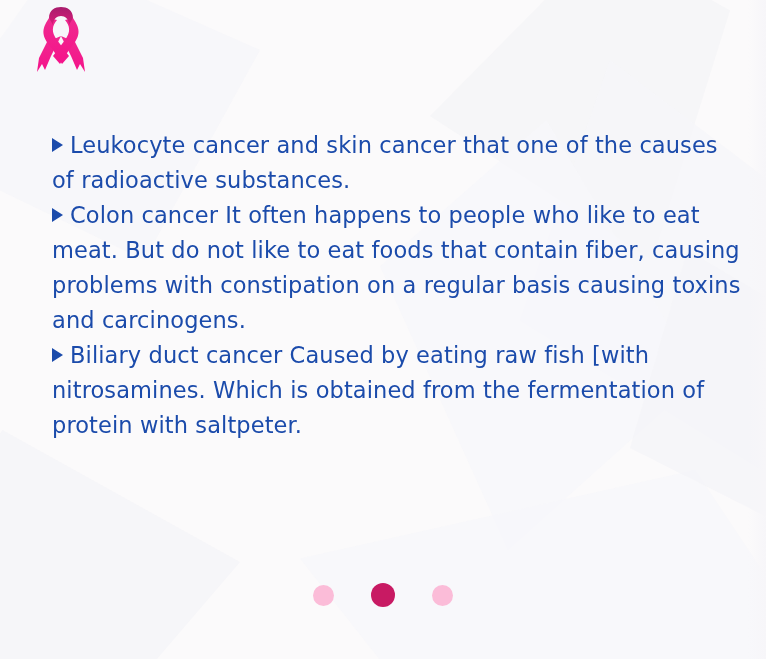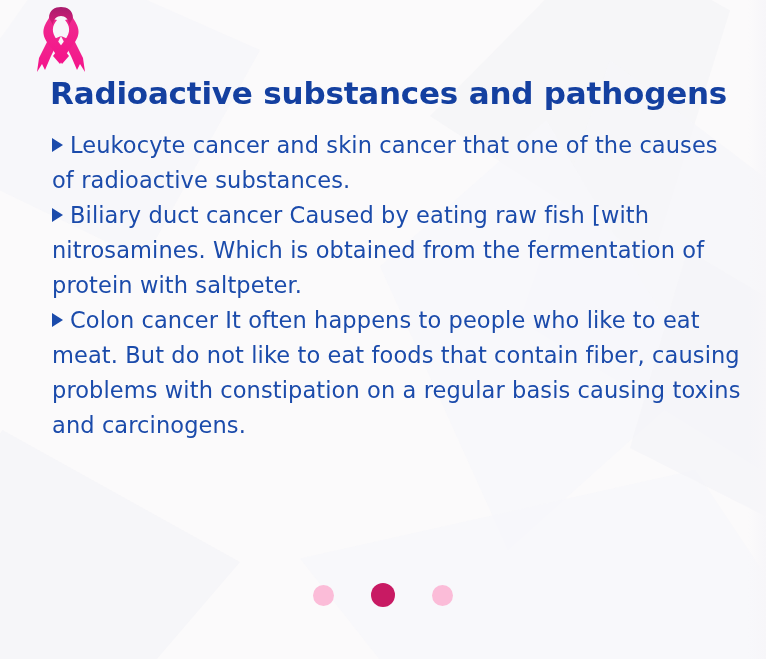--- a/index.html
+++ b/index.html
@@ -192,35 +192,34 @@
       <path d="M30 30 L40 50 L46 64 L49 58 L54 66 L52 52 L44 36 Z" fill="url(#gPink)"></path>
 
       <path d="M18 12 C10 24 10 30 22 44 L31 58 L38 50 L26 34 C20 26 21 20 26 14 Z" fill="url(#gPink)"></path>
 
       <path d="M42 12 C50 24 50 30 38 44 L29 58 L22 50 L34 34 C40 26 39 20 34 14 Z" fill="url(#gPink)"></path>
 
       <path d="M18 12 C18 4 24 1 30 1 C36 1 42 4 42 12 L38 19 C38 13 34 10 30 10 C26 10 22 13 22 19 Z" fill="url(#gTop)"></path>
     </svg>
   </div>
 
-  <div id="title">Radioactive substances and pathogens</div>
 
   <div id="body">
 
     <p class="bullet">
       <span class="marker"></span><span>Leukocyte cancer and skin cancer that one of the causes of radioactive substances.</span>
     </p>
 
 
     <p class="bullet">
+      <span class="marker"></span><span>Colon cancer It often happens to people who like to eat meat. But do not like to eat foods that contain fiber, causing problems with constipation on a regular basis causing toxins and carcinogens.</span>
+    </p>
+
+    <p class="bullet">
       <span class="marker"></span><span>Biliary duct cancer Caused by eating raw fish [with nitrosamines. Which is obtained from the fermentation of protein with saltpeter.</span>
-    </p>
-
-    <p class="bullet">
-      <span class="marker"></span><span>Colon cancer It often happens to people who like to eat meat. But do not like to eat foods that contain fiber, causing problems with constipation on a regular basis causing toxins and carcinogens.</span>
     </p>
 
   </div>
 
   <div id="dots">
     <span class="dot"></span>
     <span class="dot active"></span>
     <span class="dot"></span>
   </div>
 

